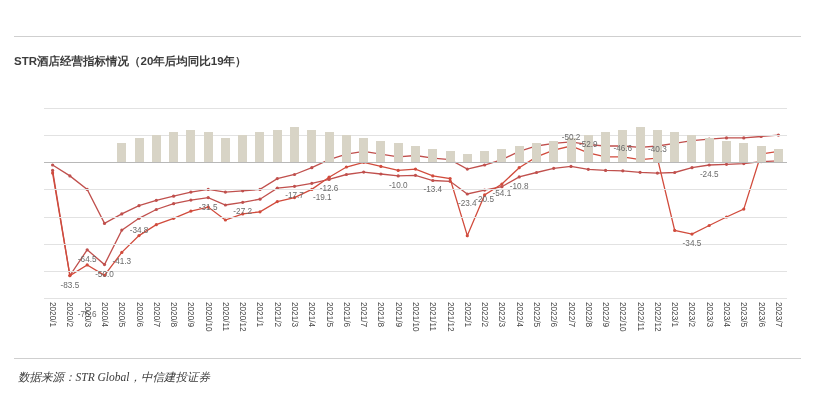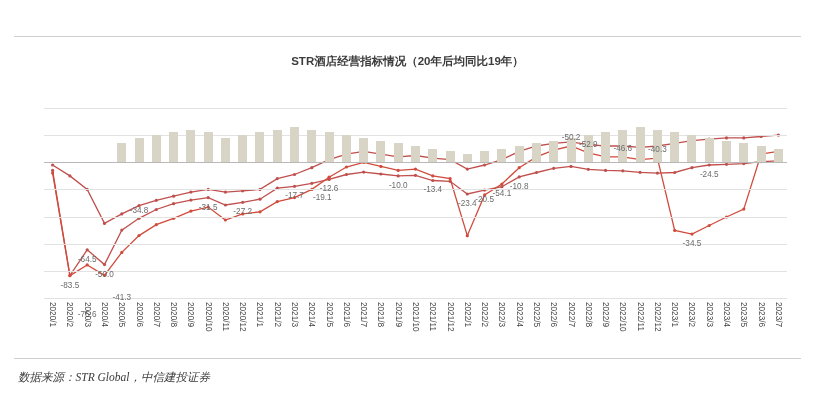--- a/index.html
+++ b/index.html
@@ -56,21 +56,20 @@
     left: 14px;
     top: 40px;
     width: 787px;
     height: 316px;
   }
   .chart-title {
     position: absolute;
     left: 0;
     top: 14px;
     width: 100%;
-    text-align: center;
     font-size: 11.5px;
     font-weight: bold;
     color: #3c3c3c;
   }
   .legend {
     position: absolute;
     top: 40px;
     left: 0;
     width: 100%;
     display: flex;
@@ -392,22 +391,22 @@
         <div class="bar" style="left: 643.465px; top: 27.1429px; height: 27.1429px; background: rgb(216, 212, 198);"></div>
         <div class="bar" style="left: 660.744px; top: 29.8571px; height: 24.4286px; background: rgb(216, 212, 198);"></div>
         <div class="bar" style="left: 678.023px; top: 32.5714px; height: 21.7143px; background: rgb(216, 212, 198);"></div>
         <div class="bar" style="left: 695.302px; top: 35.2857px; height: 19px; background: rgb(216, 212, 198);"></div>
         <div class="bar" style="left: 712.581px; top: 38px; height: 16.2857px; background: rgb(216, 212, 198);"></div>
         <div class="bar" style="left: 729.86px; top: 40.7143px; height: 13.5714px; background: rgb(216, 212, 198);"></div>
         <div class="dlabel" style="left: 25.9186px; top: 176.607px;">-83.5</div>
         <div class="dlabel" style="left: 43.1977px; top: 150.821px;">-64.5</div>
         <div class="dlabel" style="left: 43.1977px; top: 165.886px; margin-top: 40px;">-75.6</div>
         <div class="dlabel" style="left: 60.4767px; top: 165.614px;">-50.0</div>
-        <div class="dlabel" style="left: 77.7558px; top: 153.4px; margin-top: 36px;">-41.3</div>
-        <div class="dlabel" style="left: 95.0349px; top: 102px;">-34.8</div>
+        <div class="dlabel" style="left: 77.7558px; top: 153.4px;">-41.3</div>
+        <div class="dlabel" style="left: 95.0349px; top: 122px;">-34.8</div>
         <div class="dlabel" style="left: 164.151px; top: 98.5714px;">-31.5</div>
         <div class="dlabel" style="left: 198.709px; top: 103.321px;">-27.2</div>
         <div class="dlabel" style="left: 233.267px; top: 89.2071px; margin-left: 45px;">-19.1</div>
         <div class="dlabel" style="left: 250.547px; top: 87.3071px;">-17.7</div>
         <div class="dlabel" style="left: 285.105px; top: 80.3857px;">-12.6</div>
         <div class="dlabel" style="left: 354.221px; top: 76.8571px;">-10.0</div>
         <div class="dlabel" style="left: 388.779px; top: 81.4714px;">-13.4</div>
         <div class="dlabel" style="left: 423.337px; top: 95.0429px;">-23.4</div>
         <div class="dlabel" style="left: 440.616px; top: 91.1071px;">-20.5</div>
         <div class="dlabel" style="left: 475.174px; top: 77.9429px;">-10.8</div>

